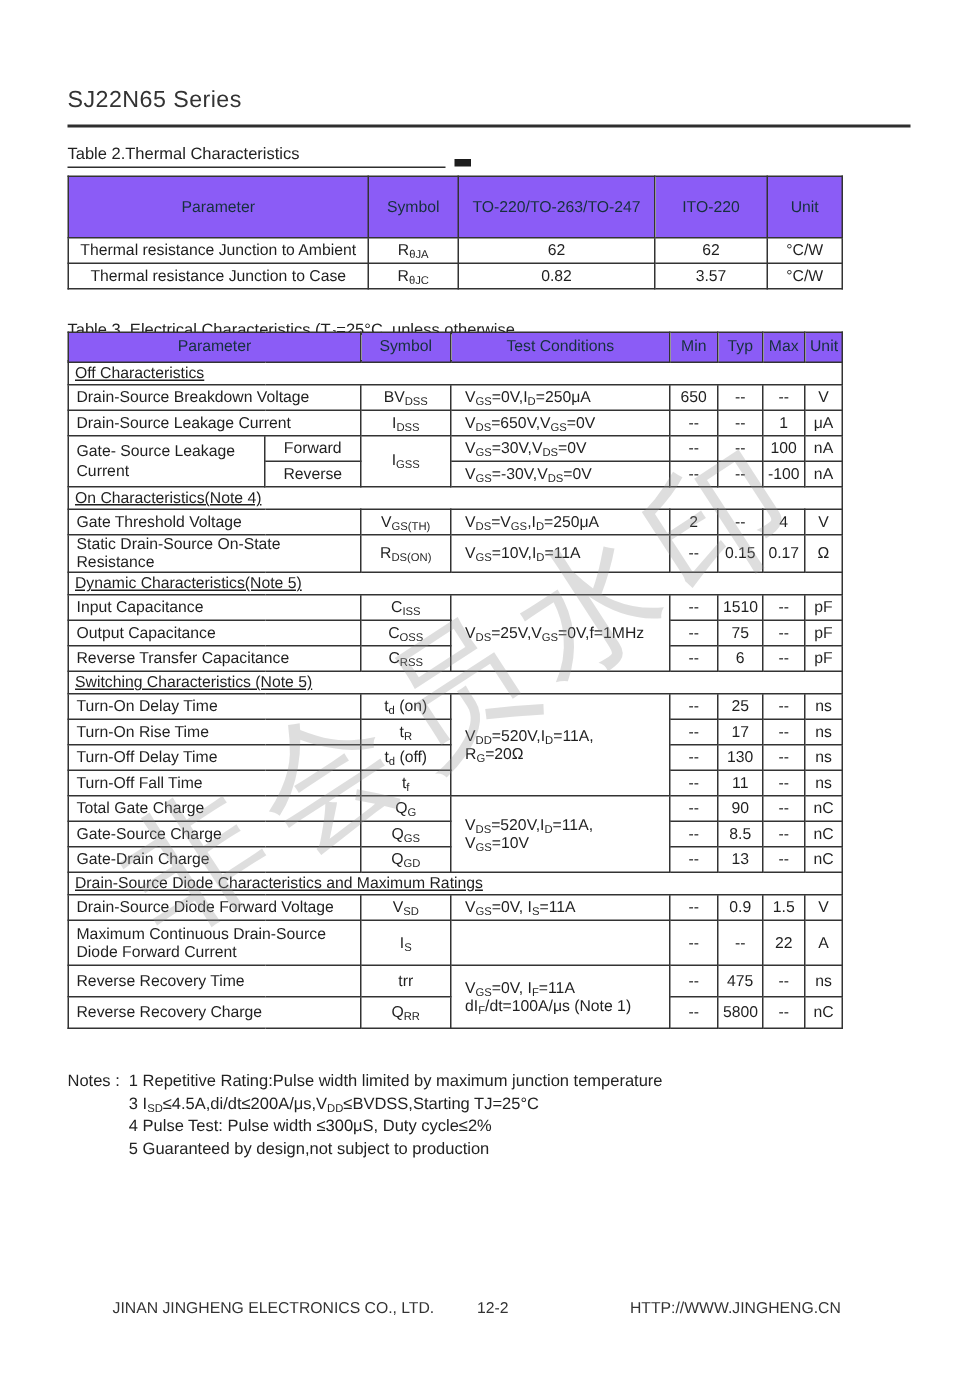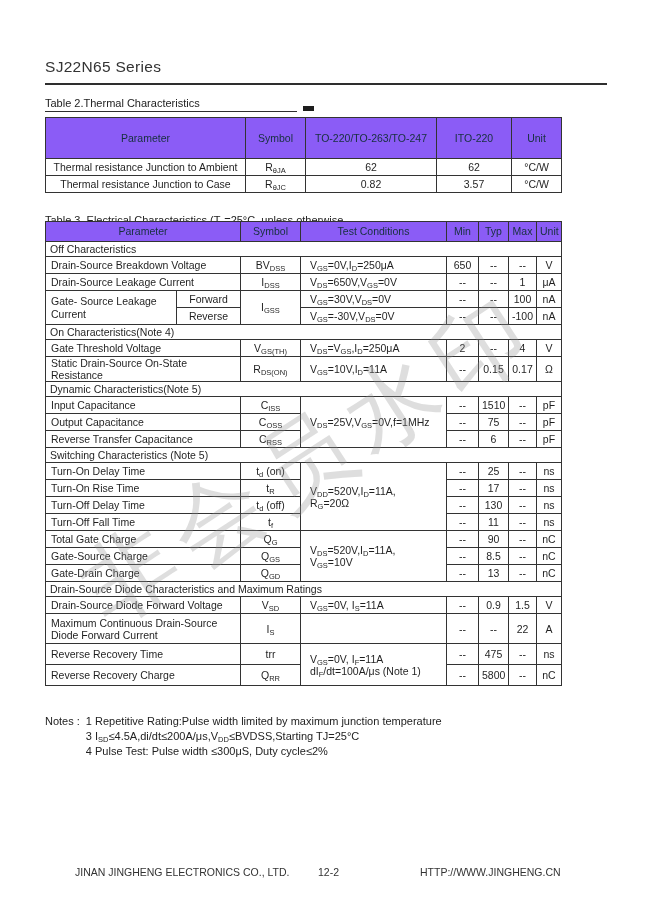--- a/index.html
+++ b/index.html
@@ -23,21 +23,21 @@
   td, th { border:1px solid #333; padding:0 3px; text-align:center; vertical-align:middle;
     line-height:1.15; overflow:hidden; }
   th { background:#8b5cf6; font-weight:normal; color:#16303c; }
 
   .t-thermal { top:117px; width:516px; }
   .t-thermal thead th { height:41px; }
   .t-thermal td { height:17px; }
 
   .t-elec { top:221px; width:516px; }
   .t-elec thead th { height:20px; }
-  .h15 td { height:15px; }
+  .h15 td { height:15px;text-decoration:underline; }
   .h17 td { height:17px; }
   .h21 td { height:21px; }
   .h30 td { height:30px; }
   .sec-cell { text-align:left; padding-left:4px; background:#fff; }
   .pl { text-align:left; padding-left:5px; }
   .cond { text-align:left; padding-left:9px; white-space:pre-line; }
   sub { font-size:7.5px; line-height:0; vertical-align:-2px; }
 
   .notes { position:absolute; left:45px; top:666px; font-size:11px; color:#222;
     display:flex; line-height:15px;margin-top:48px; }
@@ -316,20 +316,21 @@
       </tr>
     </tbody>
   </table>
 
   <div class="notes">
     <div class="notes-label">Notes :</div>
     <div class="notes-items">
       <div><span>1 Repetitive Rating:Pulse width limited by maximum junction temperature</span></div>
       <div><span>3 I</span><sub>SD</sub><span>≤4.5A,di/dt≤200A/μs,V</span><sub>DD</sub><span>≤BVDSS,Starting TJ=25°C</span></div>
       <div><span>4 Pulse Test: Pulse width ≤300μS, Duty cycle≤2%</span></div>
+      <div><span>5 Guaranteed by design,not subject to production</span></div>
     </div>
   </div>
 
   <div class="watermark">非会员水印</div>
 
   <div class="footer">
     <span class="f-company">JINAN JINGHENG ELECTRONICS CO., LTD.</span>
     <span class="f-page">12-2</span>
     <span class="f-url">HTTP://WWW.JINGHENG.CN</span>
   </div>

